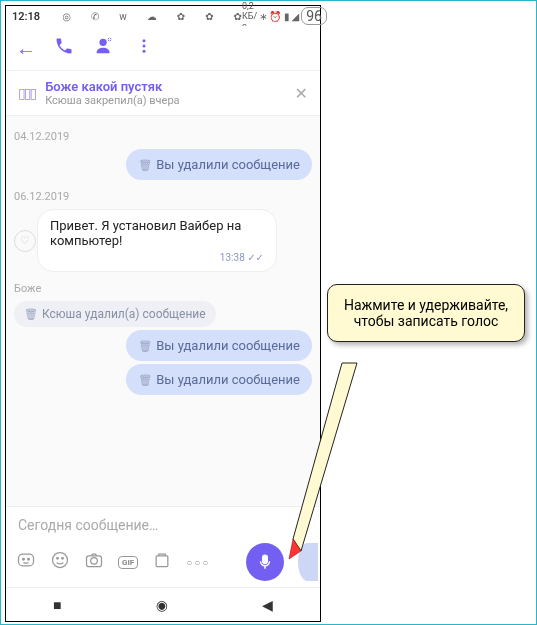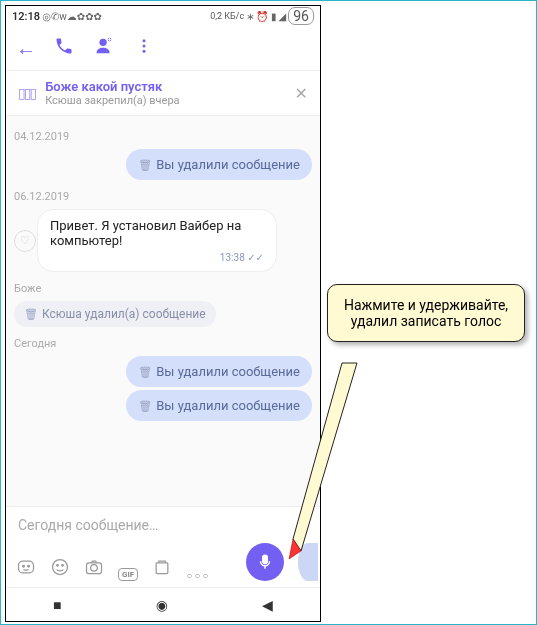--- a/index.html
+++ b/index.html
@@ -25,21 +25,21 @@
   .status-bar {
     height: 20px;
     background: #fff;
     display: flex;
     align-items: center;
     justify-content: space-between;
     padding: 0 6px;
     font-size: 10px;
     color: #555;
   }
-  .status-left { display: flex; align-items: center; gap: 0; }
+  .status-left { display: flex; align-items: center; gap: 20px; }
   .status-left .time { font-weight: 600; color: #333; font-size: 11px; margin-right: 2px;}
   .status-right { display: flex; align-items: center; gap: 2px; font-size: 9px; }
   .status-ico { font-size: 10px; color: #666; }
   .battery-badge { border: 1px solid #999; border-radius: 7px; padding: 0 4px; font-size: 14px; }
 
   
   .header {
     height: 44px;
     background: #fff;
     display: flex;
@@ -97,21 +97,21 @@
   .trash { color: #9aa3c2; margin-right: 4px; font-size: 11px; }
   .bubble .meta { display: block; text-align: right; font-size: 10px; color: #8a97c0; margin-top: 4px; }
 
   
   .input-bar {
     background: #fff;
     border-top: 1px solid #eee;
     padding: 6px 8px 4px;
   }
   .input-placeholder { color: #aaa; font-size: 14px; padding: 4px 4px 8px; }
-  .input-icons { display: flex; align-items: flex-end; gap: 14px; padding: 2px 2px; color: #888; }
+  .input-icons { display: flex; align-items: center; gap: 14px; padding: 2px 2px; color: #888; }
   .input-icons .ibtn { font-size: 18px; color: #999; }
   .gif-btn { border: 1.5px solid #999; border-radius: 4px; font-size: 8px; padding: 1px 3px; font-weight: 700; color: #888; }
   .mic-btn {
     margin-left: auto;
     width: 38px; height: 38px;
     background: #7360f2;
     border-radius: 50%;
     display: flex; align-items: center; justify-content: center;
     color: #fff;
   }
@@ -233,21 +233,20 @@
       </div>
     </div>
 
     <div class="date-sep">Боже</div>
     <div class="bubble-row left">
       <div class="bubble sys">
         <span class="trash">🗑</span><span>Ксюша удалил(а) сообщение</span>
       </div>
     </div>
 
-    <div class="date-sep">Сегодня</div>
     <div class="bubble-row right">
       <div class="bubble out">
         <span class="trash">🗑</span><span>Вы удалили сообщение</span>
       </div>
     </div>
     <div class="bubble-row right">
       <div class="bubble out">
         <span class="trash">🗑</span><span>Вы удалили сообщение</span>
       </div>
     </div>
@@ -298,18 +297,18 @@
   </div>
 
   <div class="nav-bar">
     <span>■</span>
     <span>◉</span>
     <span>◀</span>
   </div>
 </div>
 
 <div class="tooltip">
-  <span>Нажмите и удерживайте, удалил записать голос</span>
+  <span>Нажмите и удерживайте, чтобы записать голос</span>
   <svg class="pointer" viewBox="0 0 80 200">
     <polygon points="55,0 70,0 14,188 6,176" fill="#fffad1" stroke="#222" stroke-width="1"></polygon>
     <polygon points="6,176 14,188 2,196" fill="#f33" stroke="#800" stroke-width="0.5"></polygon>
   </svg>
 </div>
 
 </body></html>

